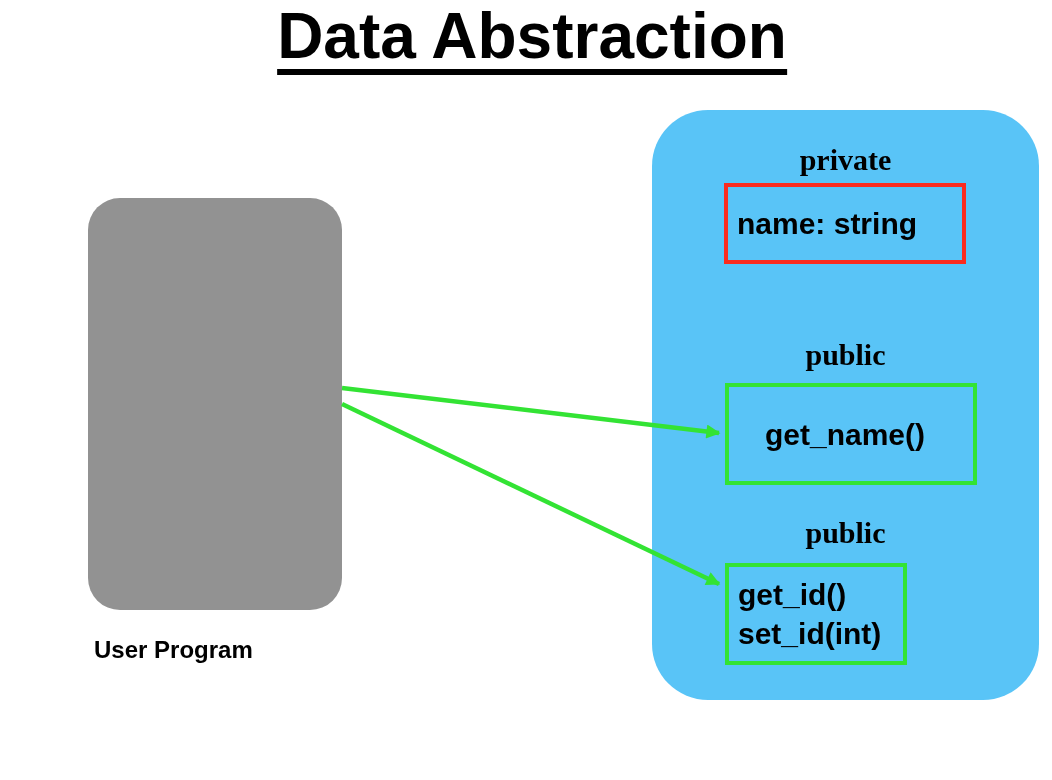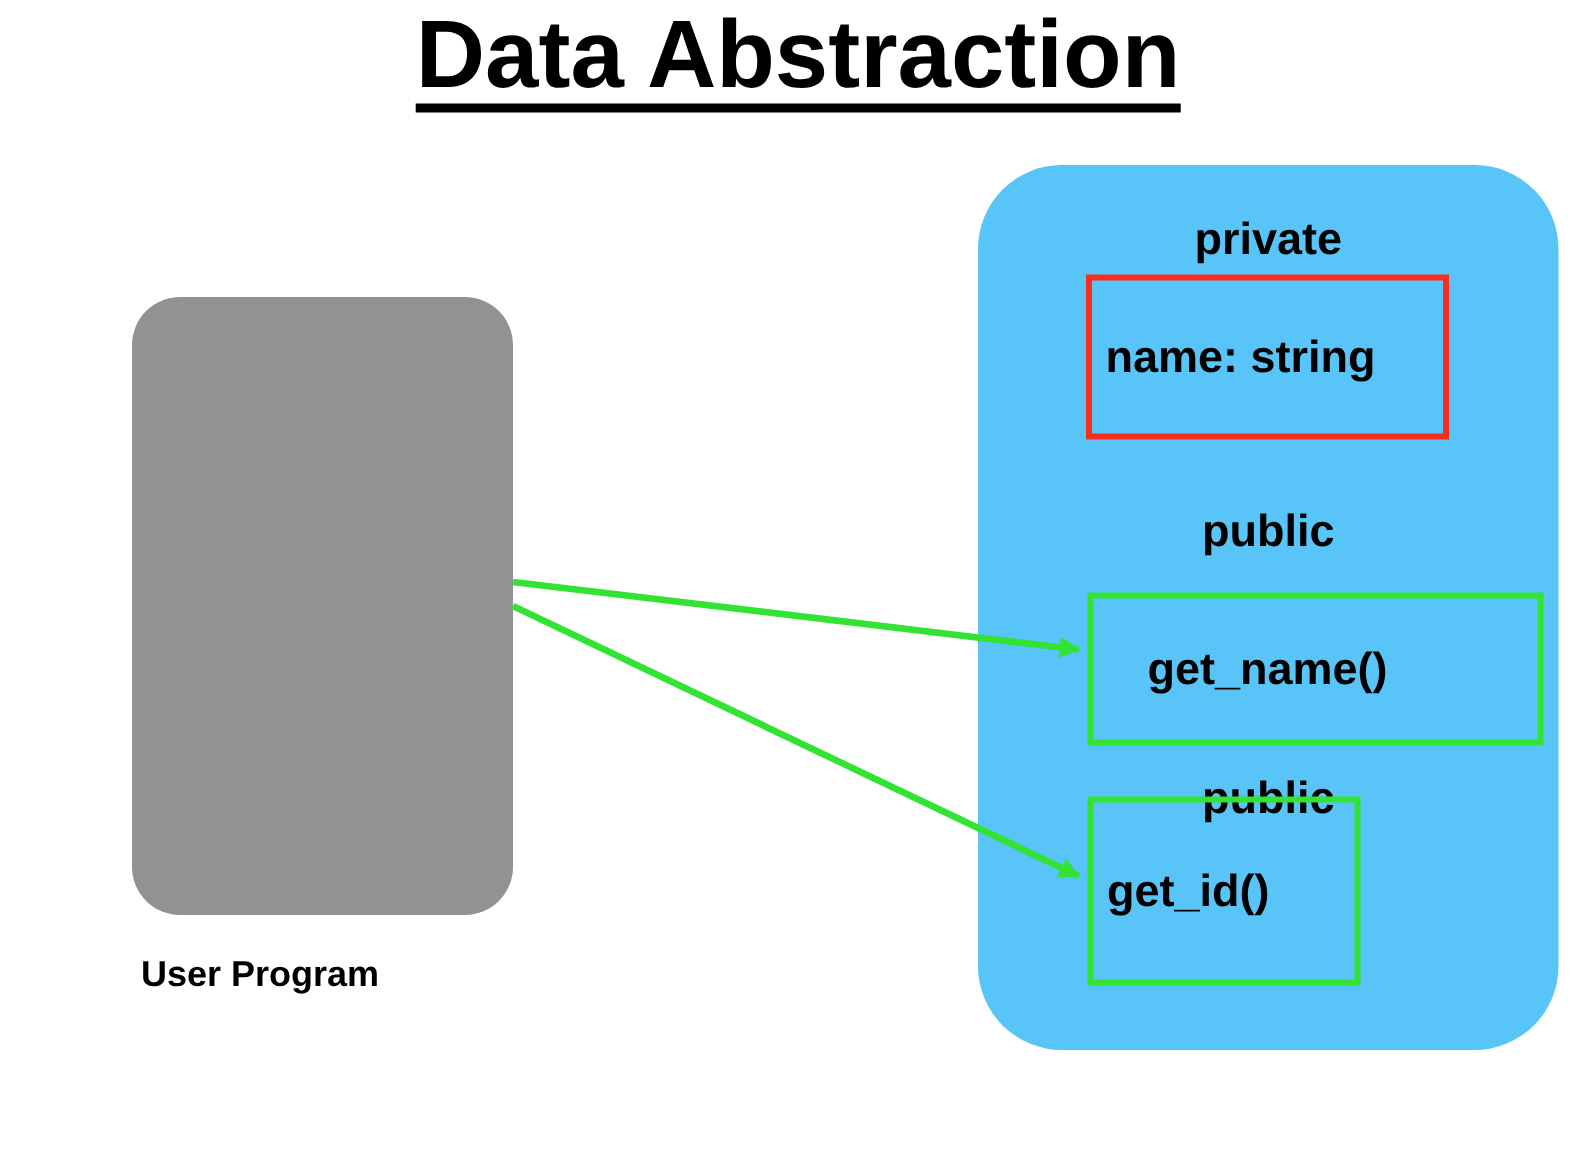--- a/index.html
+++ b/index.html
@@ -49,50 +49,51 @@
     background: var(--object-fill);
     border-radius: 56px;
   }
   .access-label {
     position: absolute;
     left: 0; width: 100%;
     text-align: center;
     font-size: 30px;
     font-weight: 700;
     line-height: 1.1;
+    font-family: Liberation Serif, serif;
   }
   .access-private { top: 33px; }
   .access-public-1 { top: 228px; }
   .access-public-2 { top: 406px; }
 
   .member-box {
     position: absolute;
     display: flex;
     flex-direction: column;
     justify-content: center;
     padding-left: 9px;
     font-size: 30px;
     font-weight: 700;
     line-height: 39px;
     white-space: nowrap;
   }
   .private-box {
     left: 72px; top: 73px;
-    width: 242px; height: 110px;
+    width: 242px; height: 81px;
     border: 4px solid var(--private-accent);
   }
   .public-box-1 {
-    left: 73px; top: 285px;
-    width: 304px; height: 102px;
+    left: 73px; top: 273px;
+    width: 252px; height: 102px;
     border: 4px solid var(--public-accent);
     padding-left: 36px;
   }
   .public-box-2 {
-    left: 73px; top: 421px;
-    width: 182px; height: 126px;
+    left: 73px; top: 453px;
+    width: 182px; height: 102px;
     border: 4px solid var(--public-accent);
   }
 
   .object-label {
     position: absolute;
     left: 756px; top: 716px;
     font-size: 33px;
     font-weight: 700;
     white-space: nowrap;
   }
@@ -128,20 +129,21 @@
     </div>
 
     <div class="access-label access-public-1">public</div>
     <div class="member-box public-box-1">
       <div>get_name()</div>
     </div>
 
     <div class="access-label access-public-2">public</div>
     <div class="member-box public-box-2">
       <div>get_id()</div>
+      <div>set_id(int)</div>
     </div>
 
   </div>
 
 
   <svg class="arrows-layer" viewBox="0 0 1052 780" xmlns="http://www.w3.org/2000/svg">
     <defs>
       <marker id="arrowhead" viewBox="0 0 10 10" refX="9" refY="5" markerWidth="20" markerHeight="14" orient="auto" markerUnits="userSpaceOnUse">
         <path class="arrowhead-shape" d="M0,0 L10,5 L0,10 Z"></path>
       </marker>

